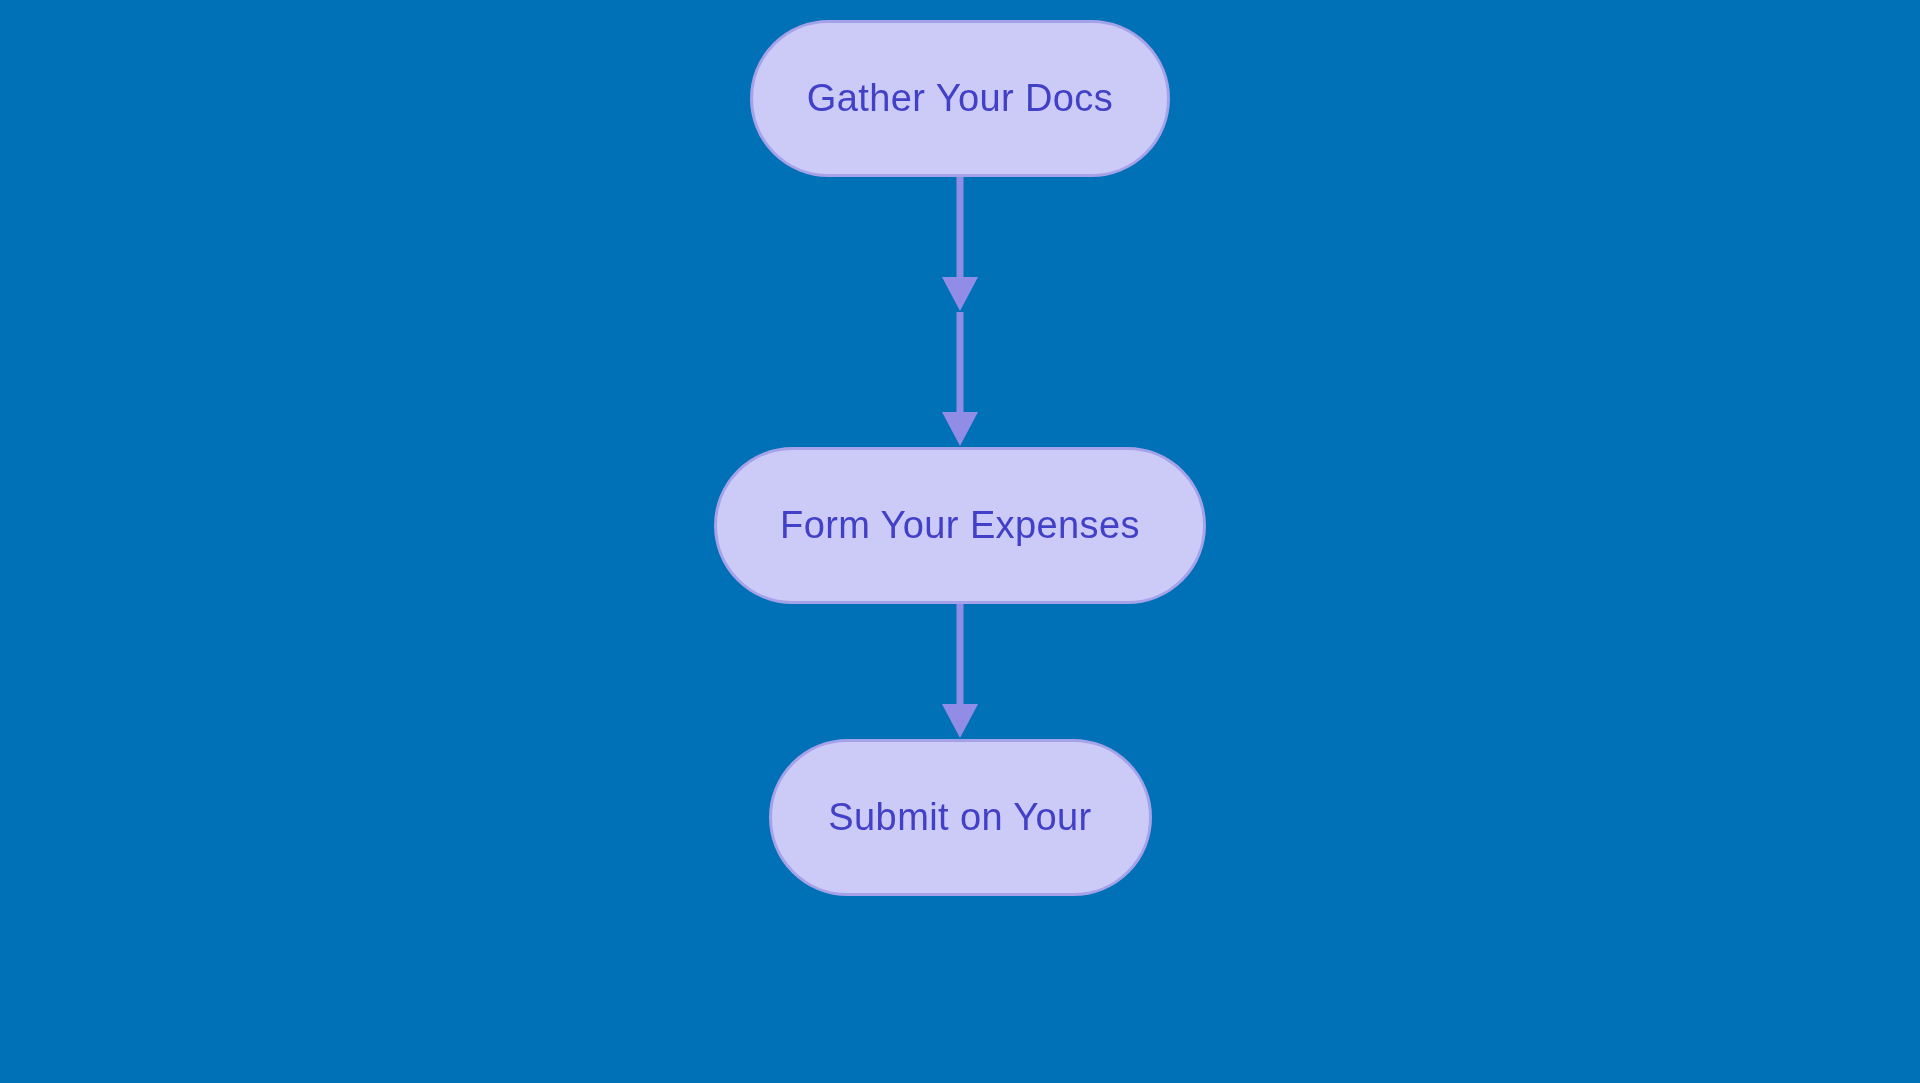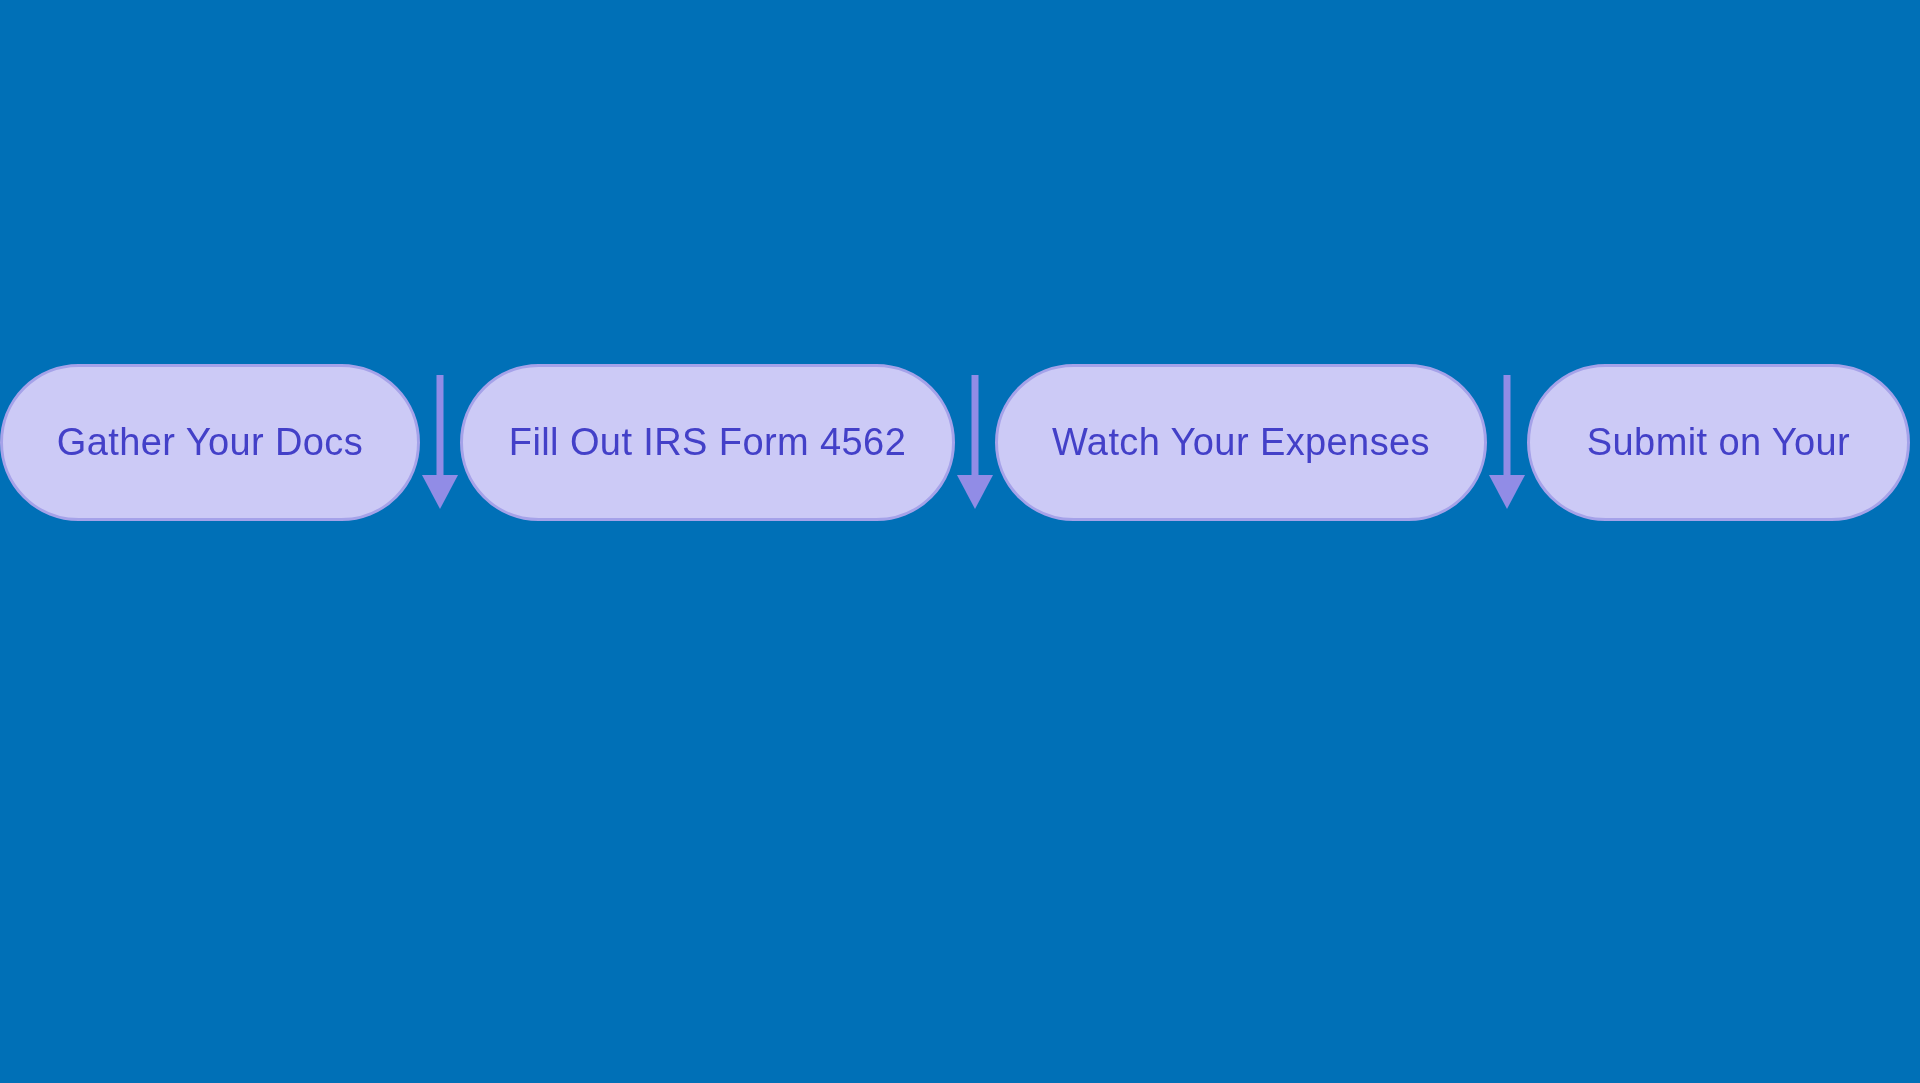--- a/index.html
+++ b/index.html
@@ -11,21 +11,21 @@
     height: 1083px;
     background: #0070B7;
     overflow: hidden;
     font-family: "Liberation Sans", "DejaVu Sans", sans-serif;
   }
   .canvas {
     position: relative;
     width: 1920px;
     height: 865px;
     display: flex;
-    flex-direction: row;
+    flex-direction: column;
     align-items: center;
     padding-top: 20px;
     box-sizing: border-box;
   }
   .flow-node {
     height: 157px;
     border-radius: 78.5px;
     background: #CCCAF6;
     border: 3px solid #A5A2E9;
     box-sizing: border-box;
@@ -66,33 +66,30 @@
     <span class="node-label">Gather Your Docs</span>
   </div>
 
   <div class="connector">
     <svg viewBox="0 0 40 135" xmlns="http://www.w3.org/2000/svg">
       <rect x="16.5" y="0" width="7" height="104" fill="#918CE6"></rect>
       <polygon points="2,100 38,100 20,134" fill="#918CE6"></polygon>
     </svg>
   </div>
 
-  <div class="flow-node node-2">
-    <span class="node-label">Fill Out IRS Form 4562</span>
-  </div>
 
   <div class="connector">
     <svg viewBox="0 0 40 135" xmlns="http://www.w3.org/2000/svg">
       <rect x="16.5" y="0" width="7" height="104" fill="#918CE6"></rect>
       <polygon points="2,100 38,100 20,134" fill="#918CE6"></polygon>
     </svg>
   </div>
 
   <div class="flow-node node-3">
-    <span class="node-label">Watch Your Expenses</span>
+    <span class="node-label">Form Your Expenses</span>
   </div>
 
   <div class="connector">
     <svg viewBox="0 0 40 135" xmlns="http://www.w3.org/2000/svg">
       <rect x="16.5" y="0" width="7" height="104" fill="#918CE6"></rect>
       <polygon points="2,100 38,100 20,134" fill="#918CE6"></polygon>
     </svg>
   </div>
 
   <div class="flow-node node-4">

